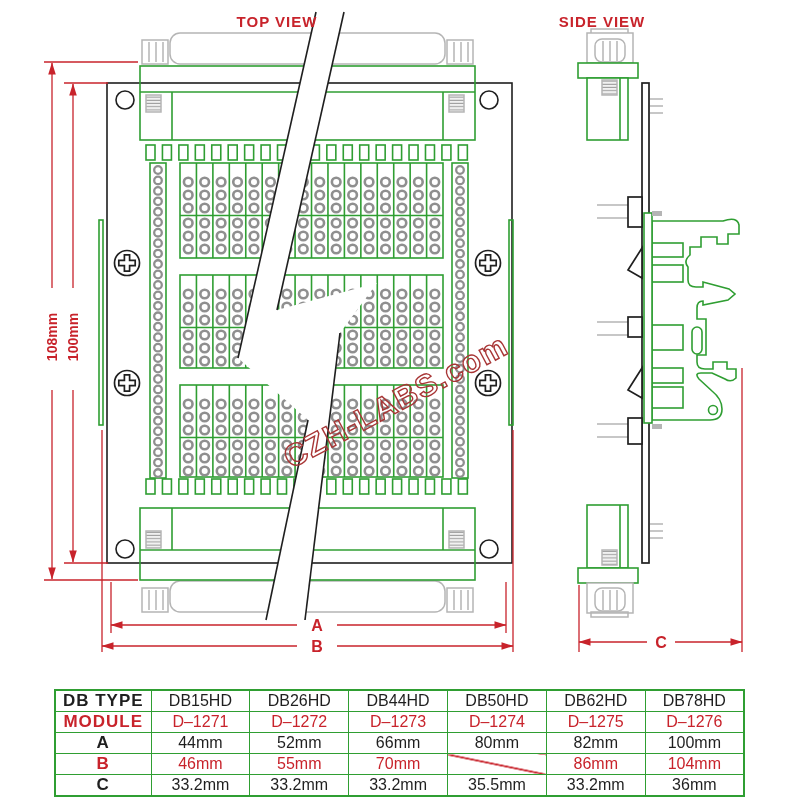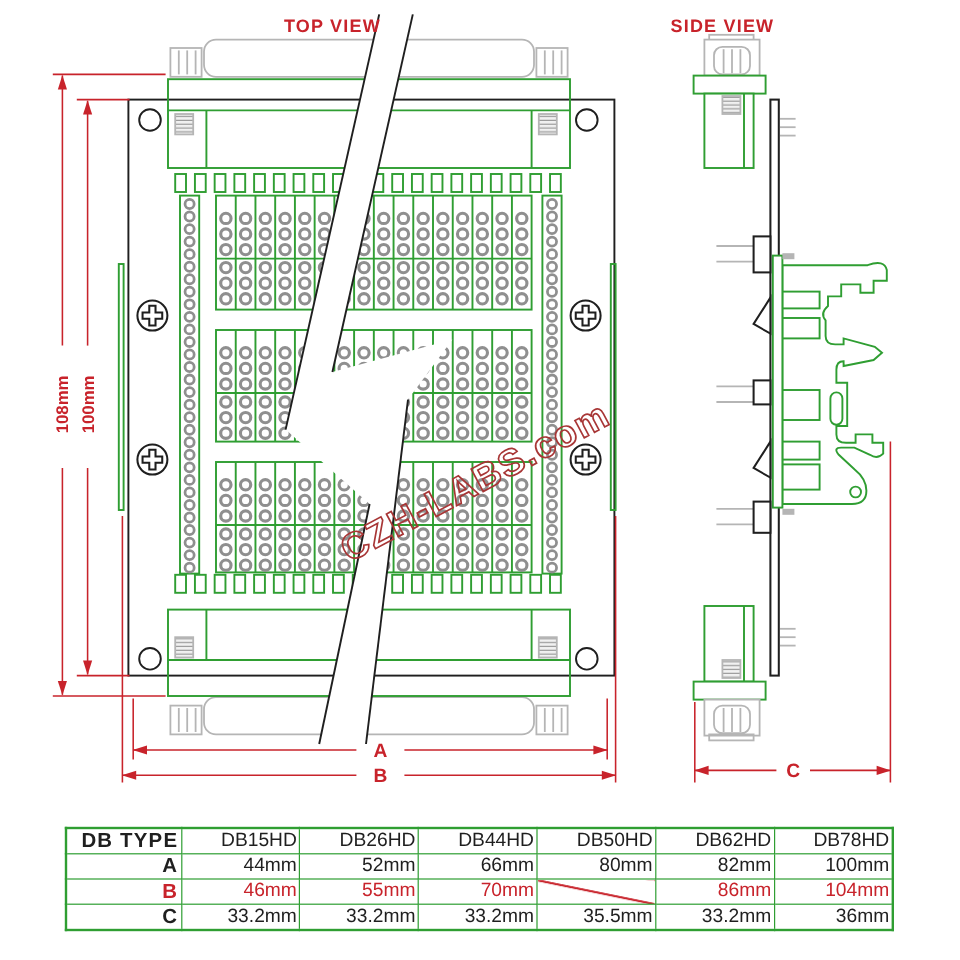--- a/index.html
+++ b/index.html
@@ -22,21 +22,21 @@
   .rtext{fill:var(--red);font-weight:bold}
   .title{font-size:15px;letter-spacing:1px}
   .dimv{font-size:14px}
   .dimh{font-size:16px}
   .wmark{fill:none;stroke:var(--wm);stroke-width:1.4;font-size:31px;
     font-weight:bold;letter-spacing:1.5px}
   .diagram{position:absolute;left:0;top:0}
   .tablewrap{position:absolute;left:54px;top:689px}
   table{border-collapse:collapse;table-layout:fixed;width:691px;
     border:2.2px solid var(--green)}
-  td{border:1.7px solid var(--green);height:18.8px;text-align:right;
+  td{border:1.7px solid var(--green);height:18.8px;text-align:center;
     font-size:16px;padding:0 2px;white-space:nowrap;overflow:hidden}
   tr.blk{color:var(--ink)} tr.red{color:var(--red)}
   td.lab{font-size:17px;letter-spacing:1px;font-weight:bold}
   td.diag{background-image:linear-gradient(to bottom left,
     transparent 47%,var(--red) 48.5%,var(--red) 51.5%,transparent 53%)}
 </style>
 </head>
 <body>
 
 <svg class="diagram" width="800" height="680" viewBox="0 0 800 680">
@@ -710,20 +710,29 @@
     <tbody>
         <tr class="blk">
       <td class="lab">DB TYPE</td>
       <td>DB15HD</td>
       <td>DB26HD</td>
       <td>DB44HD</td>
       <td>DB50HD</td>
       <td>DB62HD</td>
       <td>DB78HD</td>
     </tr>
+    <tr class="red">
+      <td class="lab">MODULE</td>
+      <td>D–1271</td>
+      <td>D–1272</td>
+      <td>D–1273</td>
+      <td>D–1274</td>
+      <td>D–1275</td>
+      <td>D–1276</td>
+    </tr>
     <tr class="blk">
       <td class="lab">A</td>
       <td>44mm</td>
       <td>52mm</td>
       <td>66mm</td>
       <td>80mm</td>
       <td>82mm</td>
       <td>100mm</td>
     </tr>
     <tr class="red">

